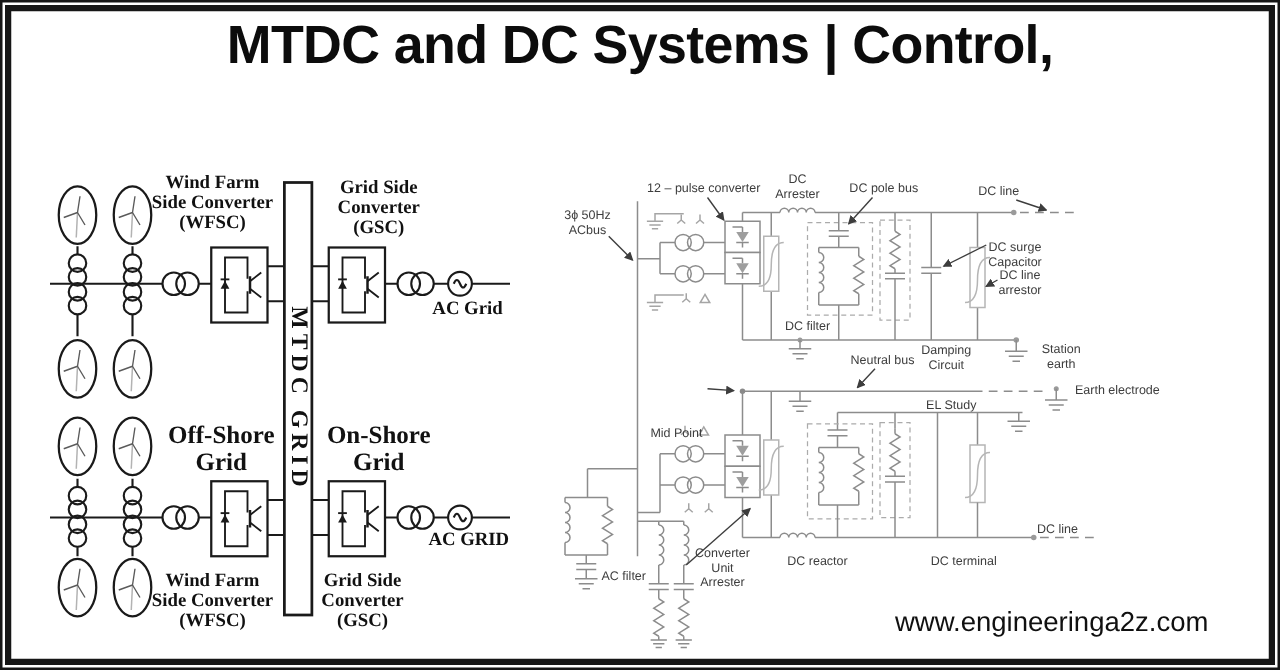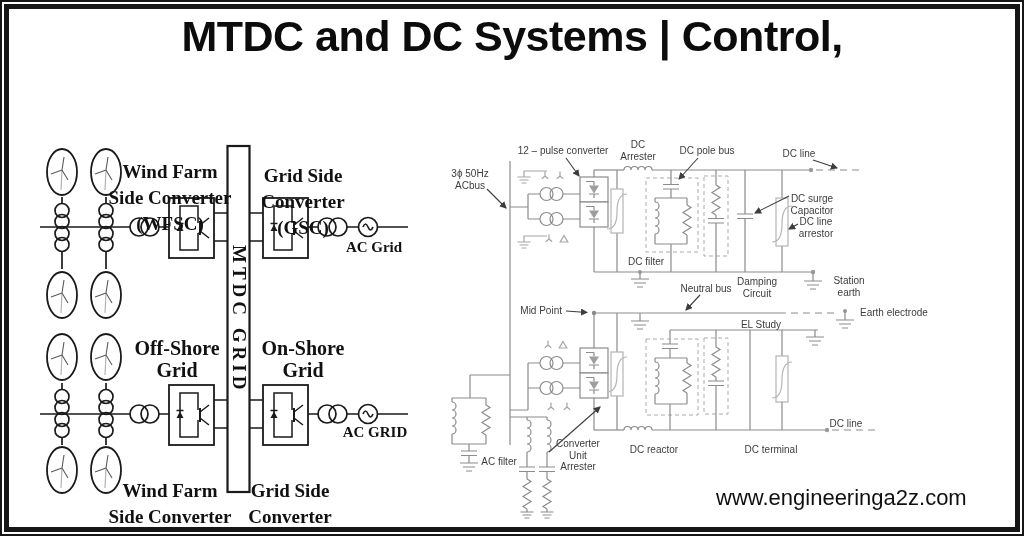--- a/index.html
+++ b/index.html
@@ -8,28 +8,28 @@
   .border-outer{position:absolute;inset:0;border:2px solid #161616;pointer-events:none;z-index:40;}
   .border-inner{position:absolute;inset:4px;border:5px solid #161616;pointer-events:none;z-index:40;}
   .title-line{position:absolute;left:0;right:0;text-align:center;font-weight:800;
               font-size:43px;letter-spacing:-0.5px;color:#0c0c0c;z-index:10;
               font-family:"Liberation Sans",sans-serif;}
   #title1{top:12px;}
   #title2{top:68px;}
   svg.art{position:absolute;left:0;top:0;z-index:5;}
   .llab{position:absolute;transform:translate(-50%,-50%);font-family:"Liberation Serif",serif;
         font-weight:bold;color:#111;white-space:pre-line;text-align:center;z-index:10;}
-  .llab.sz3{font-size:19px;line-height:26px;margin-top:36px;}
+  .llab.sz3{font-size:15px;line-height:16px;}
   .llab.big{font-size:20px;line-height:22px;margin-top:36px;}
   .llab.one{font-size:15px;line-height:16px;}
   .rlab{position:absolute;transform:translate(-50%,-50%);font-size:10px;line-height:11.5px;
         color:#3d3d3d;white-space:pre-line;text-align:center;z-index:10;
         font-family:"Liberation Sans",sans-serif;}
   .rlab.lft{transform:translate(0,-50%);text-align:left;}
-  .rlab.rgt{transform:translate(-100%,-50%);text-align:center;}
+  .rlab.rgt{transform:translate(-100%,-50%);text-align:center;margin-top:36px;}
   #mtdc-label{position:absolute;left:227px;top:146px;width:23px;height:346px;display:flex;
         align-items:center;justify-content:center;writing-mode:vertical-rl;
         font-family:"Liberation Serif",serif;font-weight:bold;font-size:19px;
         letter-spacing:4px;color:#111;z-index:10;}
   .footer{position:absolute;left:716px;top:485px;font-family:Liberation Sans, sans-serif;
           font-size:22px;color:#101010;z-index:10;}
 </style>
 </head>
 <body>
 

